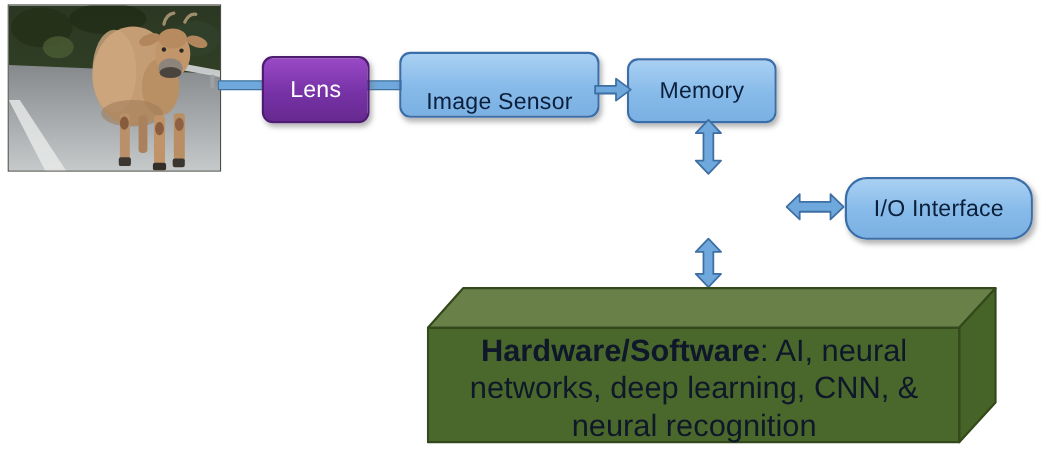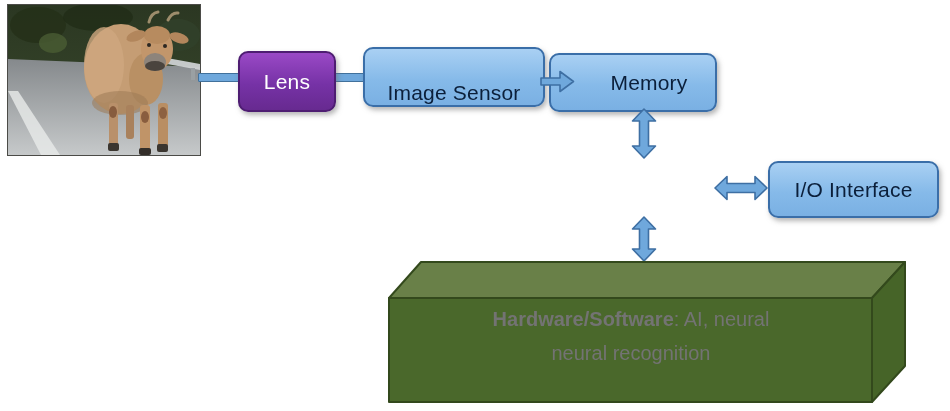--- a/index.html
+++ b/index.html
@@ -26,40 +26,40 @@
   .box-blue {
     background:linear-gradient(180deg,#A9D0F3 0%, #86BAE9 55%, #7AB0E3 100%);
     border:2px solid #3A6EA8; color:#0B1F3A;
   }
   .box-lens {
     left:238px; top:51px; width:94px; height:57px; color:#ffffff;
     background:linear-gradient(180deg,#9A49C6 0%, #7632A6 55%, #672A90 100%);
     border:2px solid #4E1D72;
   }
   .box-sensor    { left:363px; top:47px;  width:178px; height:56px;align-items:flex-end; }
-  .box-memory    { left:549px; top:53px;  width:132px; height:55px;padding-left:32px; }
+  .box-memory    { left:570px; top:53px;  width:132px; height:55px; }
   .box-processor {
     left:570px; top:159px; width:144px; height:57px; color:#ffffff;
     background:linear-gradient(180deg,#5C8431 0%, #486921 60%, #3E5C1B 100%);
     border:2px solid #1D2C0E;
   }
-  .box-io { left:768px; top:161px; width:167px; height:53px; }
+  .box-io { left:768px; top:161px; width:167px; height:53px;border-radius:20px; }
 
   
   .arrow-sm  { left:540px; top:70px; }
   .arrow-mp  { left:631px; top:108px; }
   .arrow-pio { left:714px; top:175px; }
   .arrow-phw { left:631px; top:216px; }
   .arrow-fill { fill:#6FA8DC; stroke:#3E6FA3; stroke-width:1.6; stroke-linejoin:round; }
 
   
   .hw3d { left:388px; top:261px; }
   .hw-text {
-    left:388px; top:302px; width:486px; text-align:center; color:#737373;
-    font-size:20px; line-height:34px;
+    left:388px; top:302px; width:486px; text-align:center; color:#0f172a;
+    font-size:28px; line-height:34px;
   }
   .hw-text b { font-weight:bold; }
 </style>
 </head>
 <body>
 
 <div class="canvas">
 
   <svg class="abs photo" viewBox="0 0 192 150" xmlns="http://www.w3.org/2000/svg">
     <defs>
@@ -137,16 +137,17 @@
     <polygon class="arrow-fill" points="13,1 24.5,13 17.5,13 17.5,33 24.5,33 13,45 1.5,33 8.5,33 8.5,13 1.5,13"></polygon>
   </svg>
 
   <svg class="abs hw3d" width="519" height="143" viewBox="0 0 519 143">
     <polygon points="1,37 33,1 517,1 484,37" fill="#698048" stroke="#33491C" stroke-width="2" stroke-linejoin="round"></polygon>
     <polygon points="484,37 517,1 517,105 484,141" fill="#466428" stroke="#33491C" stroke-width="2" stroke-linejoin="round"></polygon>
     <rect x="1" y="37" width="483" height="104" fill="#4A682B" stroke="#33491C" stroke-width="2" stroke-linejoin="round"></rect>
   </svg>
   <div class="abs hw-text">
     <div><b>Hardware/Software</b><span>: AI, neural</span></div>
+    <div>networks, deep learning, CNN, &amp;</div>
     <div>neural recognition</div>
   </div>
 
 </div>
 
 </body></html>

